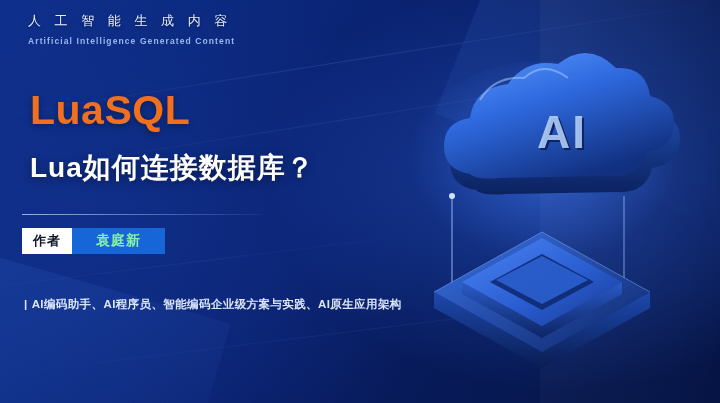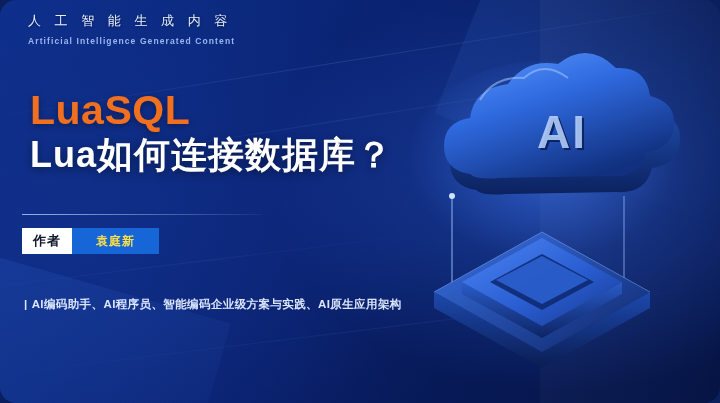--- a/index.html
+++ b/index.html
@@ -7,21 +7,20 @@
     width:720px;height:403px;overflow:hidden;
     font-family:"Liberation Sans","DejaVu Sans",sans-serif;
     background:#0a1f5c;
   }
   .poster{
     position:relative;width:720px;height:403px;overflow:hidden;
     background:
       radial-gradient(ellipse 420px 300px at 78% 45%, rgba(40,90,210,0.55) 0%, rgba(20,50,150,0.0) 70%),
       radial-gradient(ellipse 500px 380px at 10% 55%, rgba(18,48,140,0.75) 0%, rgba(10,28,90,0.0) 72%),
       linear-gradient(118deg,#0d2f8c 0%,#0b2a80 22%,#0a2270 45%,#071a58 68%,#061444 100%);
-    border-radius: 16px;
   }
   
   .streak{position:absolute;background:linear-gradient(90deg,rgba(90,150,255,0.00),rgba(120,180,255,0.16),rgba(90,150,255,0.00));pointer-events:none;}
   .s1{width:760px;height:1px;top:60px;left:-30px;transform:rotate(-9deg);}
   .s2{width:760px;height:1px;top:120px;left:-40px;transform:rotate(-9deg);opacity:.6;}
   .s3{width:760px;height:1px;top:330px;left:-20px;transform:rotate(-7deg);opacity:.5;}
   .s4{width:500px;height:1px;top:262px;left:-60px;transform:rotate(-7deg);opacity:.45;}
   .poly{position:absolute;pointer-events:none;}
   .p1{width:300px;height:300px;top:-120px;right:-60px;background:linear-gradient(135deg,rgba(70,130,240,0.18),rgba(70,130,240,0));transform:rotate(22deg);}
   .p2{width:260px;height:260px;bottom:-140px;left:-60px;background:linear-gradient(135deg,rgba(60,120,230,0.16),rgba(60,120,230,0));transform:rotate(16deg);}
@@ -39,37 +38,37 @@
 
   
   .title-en{
     position:absolute;left:30px;top:86px;
     font-size:41px;line-height:48px;font-weight:bold;color:#f07020;
     letter-spacing:0.5px;
     text-shadow:0 2px 6px rgba(0,0,0,.35);
     text-align:right;
   }
   .title-cn{
-    position:absolute;left:30px;top:132px;
-    font-size:36px;line-height:46px;font-weight:bold;color:#ffffff;
+    position:absolute;left:30px;top:145px;
+    font-size:28px;line-height:46px;font-weight:bold;color:#ffffff;
     letter-spacing:1px;
     text-shadow:0 2px 8px rgba(0,0,0,.45);
   }
 
   
   .rule{position:absolute;left:22px;top:214px;width:240px;height:1px;background:linear-gradient(90deg,rgba(200,220,255,.75),rgba(200,220,255,.05));}
 
   
   .author{position:absolute;left:22px;top:228px;display:flex;align-items:stretch;height:26px;}
   .author .label{
     background:#ffffff;color:#0f172a;font-size:13px;font-weight:bold;
     display:flex;align-items:center;justify-content:center;padding:0 11px;letter-spacing:1px;
   }
   .author .name{
-    background:#1766d8;color:#fde047;font-size:12px;font-weight:bold;
+    background:#1766d8;color:#86efac;font-size:14px;font-weight:bold;
     display:flex;align-items:center;justify-content:center;padding:0 24px;letter-spacing:1px;
   }
 
   
   .tagline{
     position:absolute;left:24px;top:297px;color:#dbe6ff;font-size:11.5px;letter-spacing:.4px;
     font-weight:bold;
   }
   .tagline .bar{color:#dbe6ff;margin-right:4px;}
 

